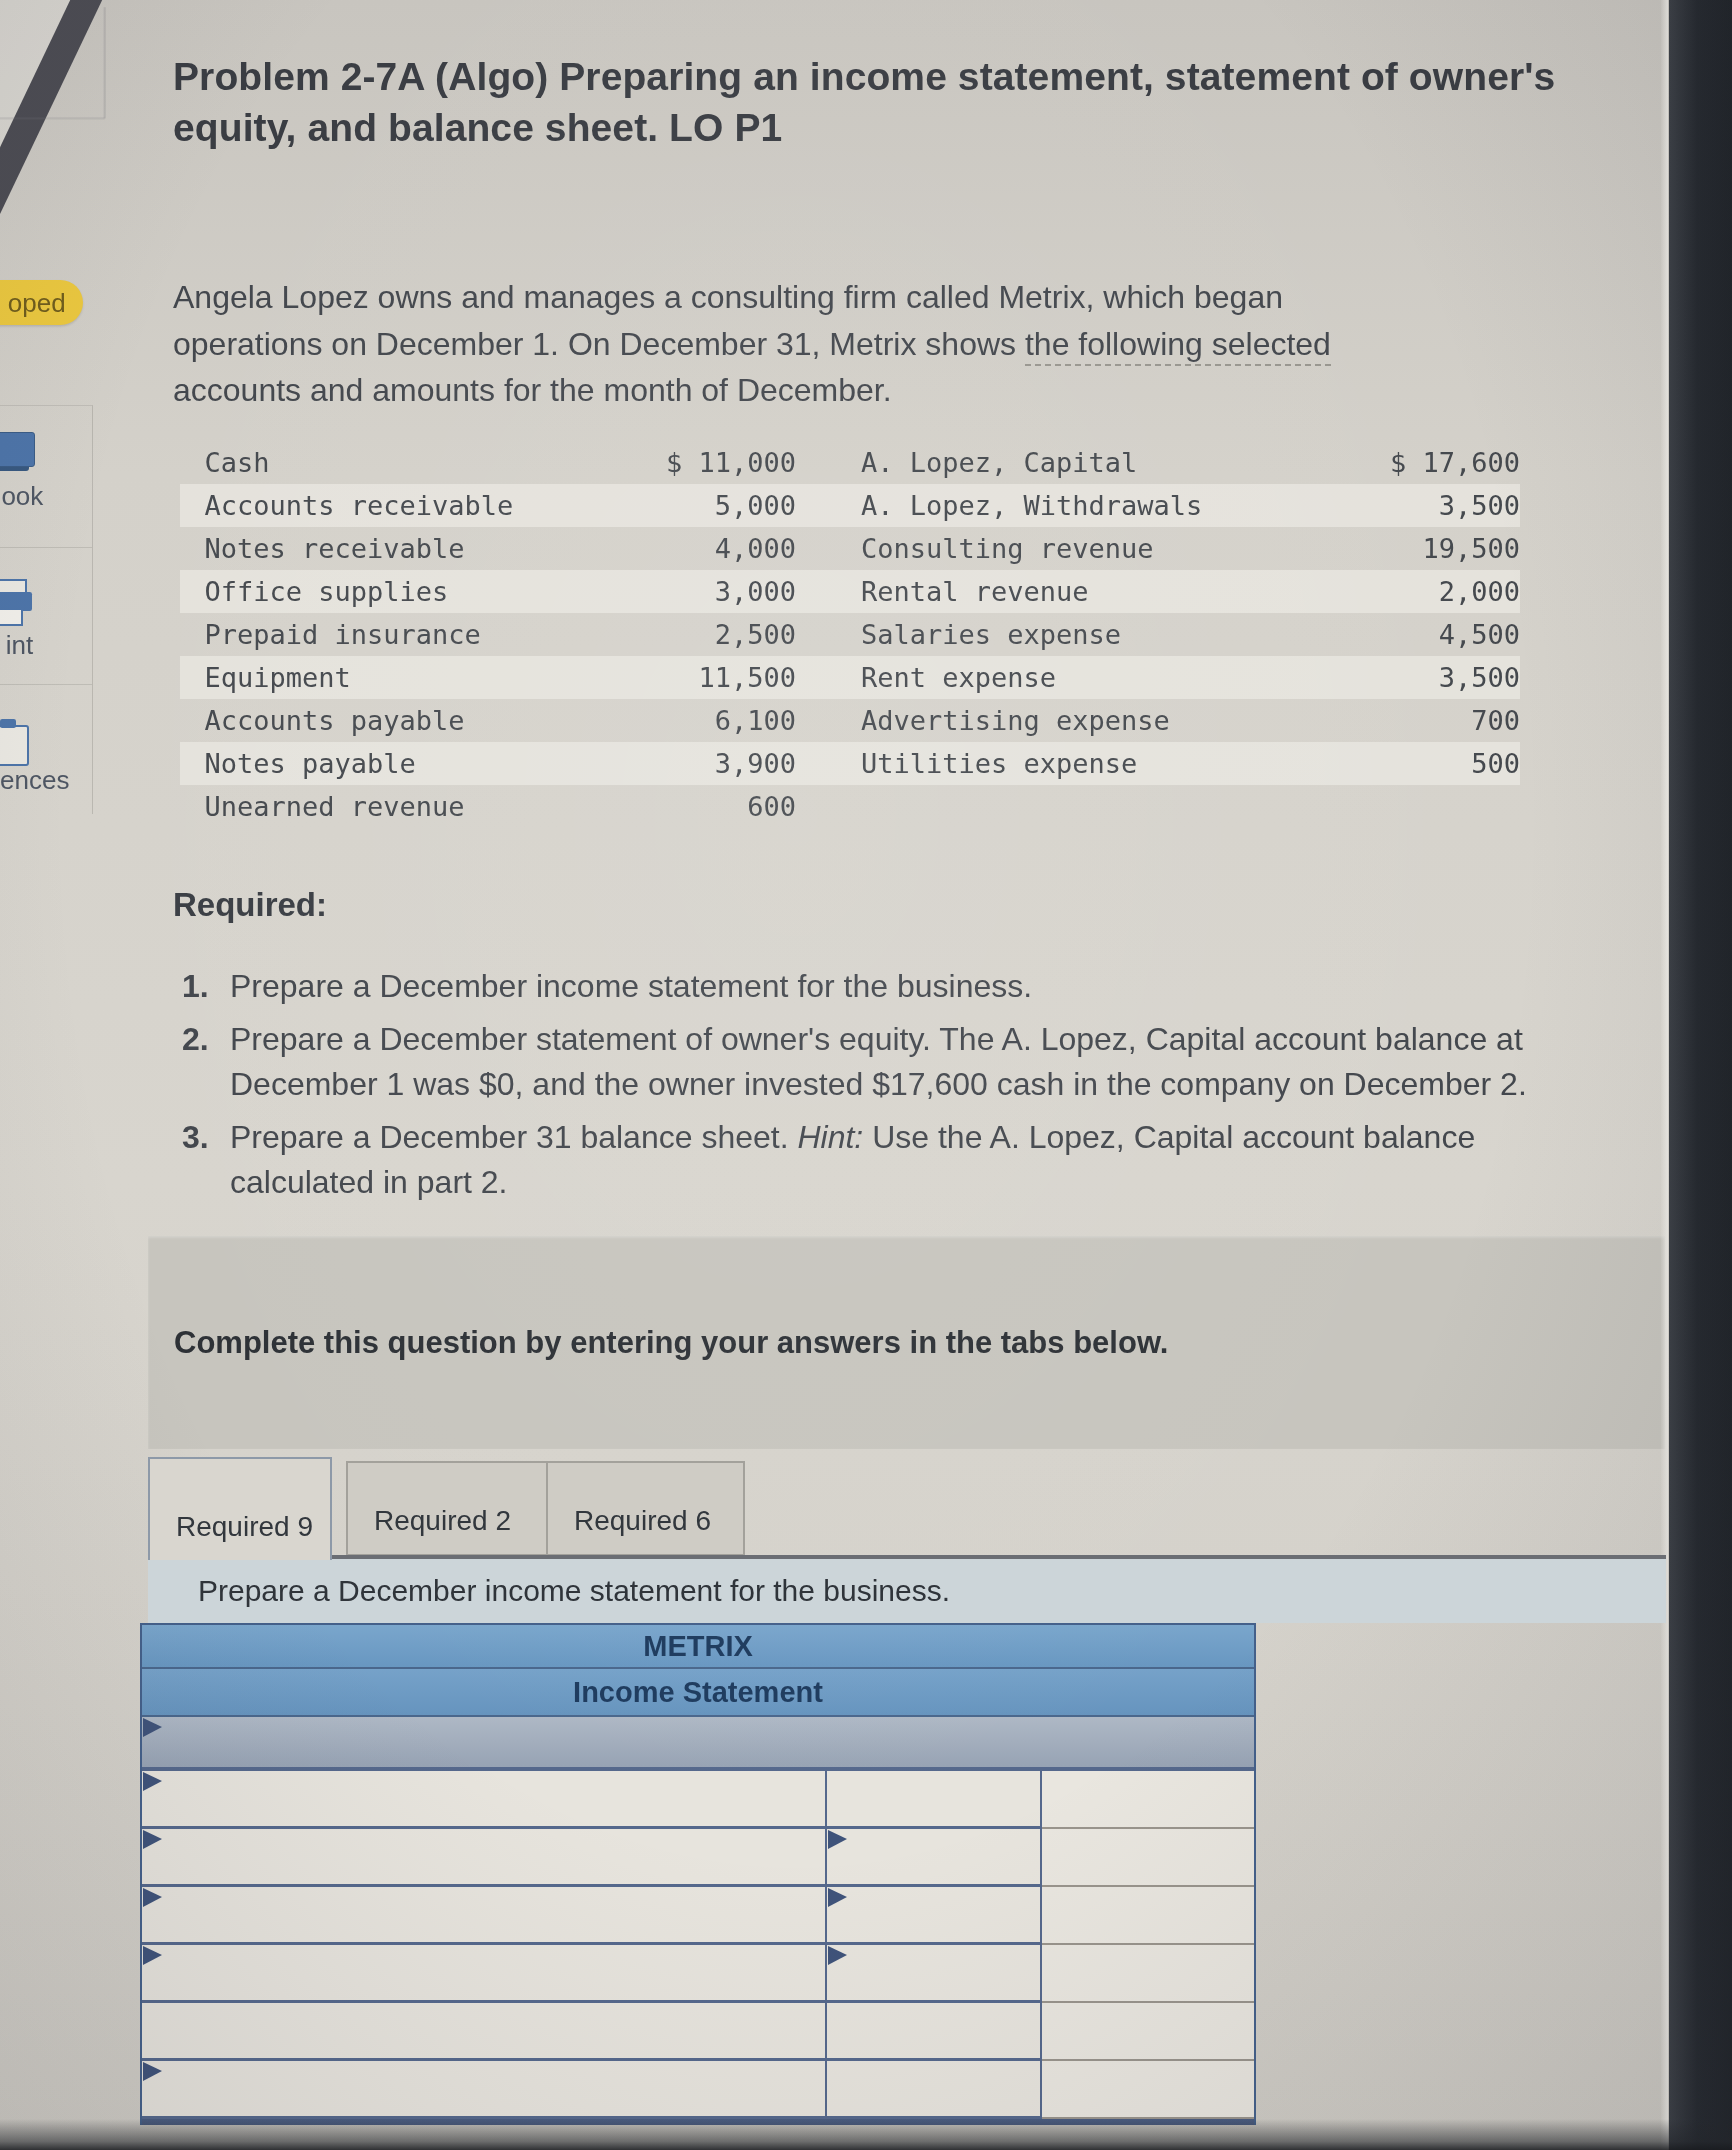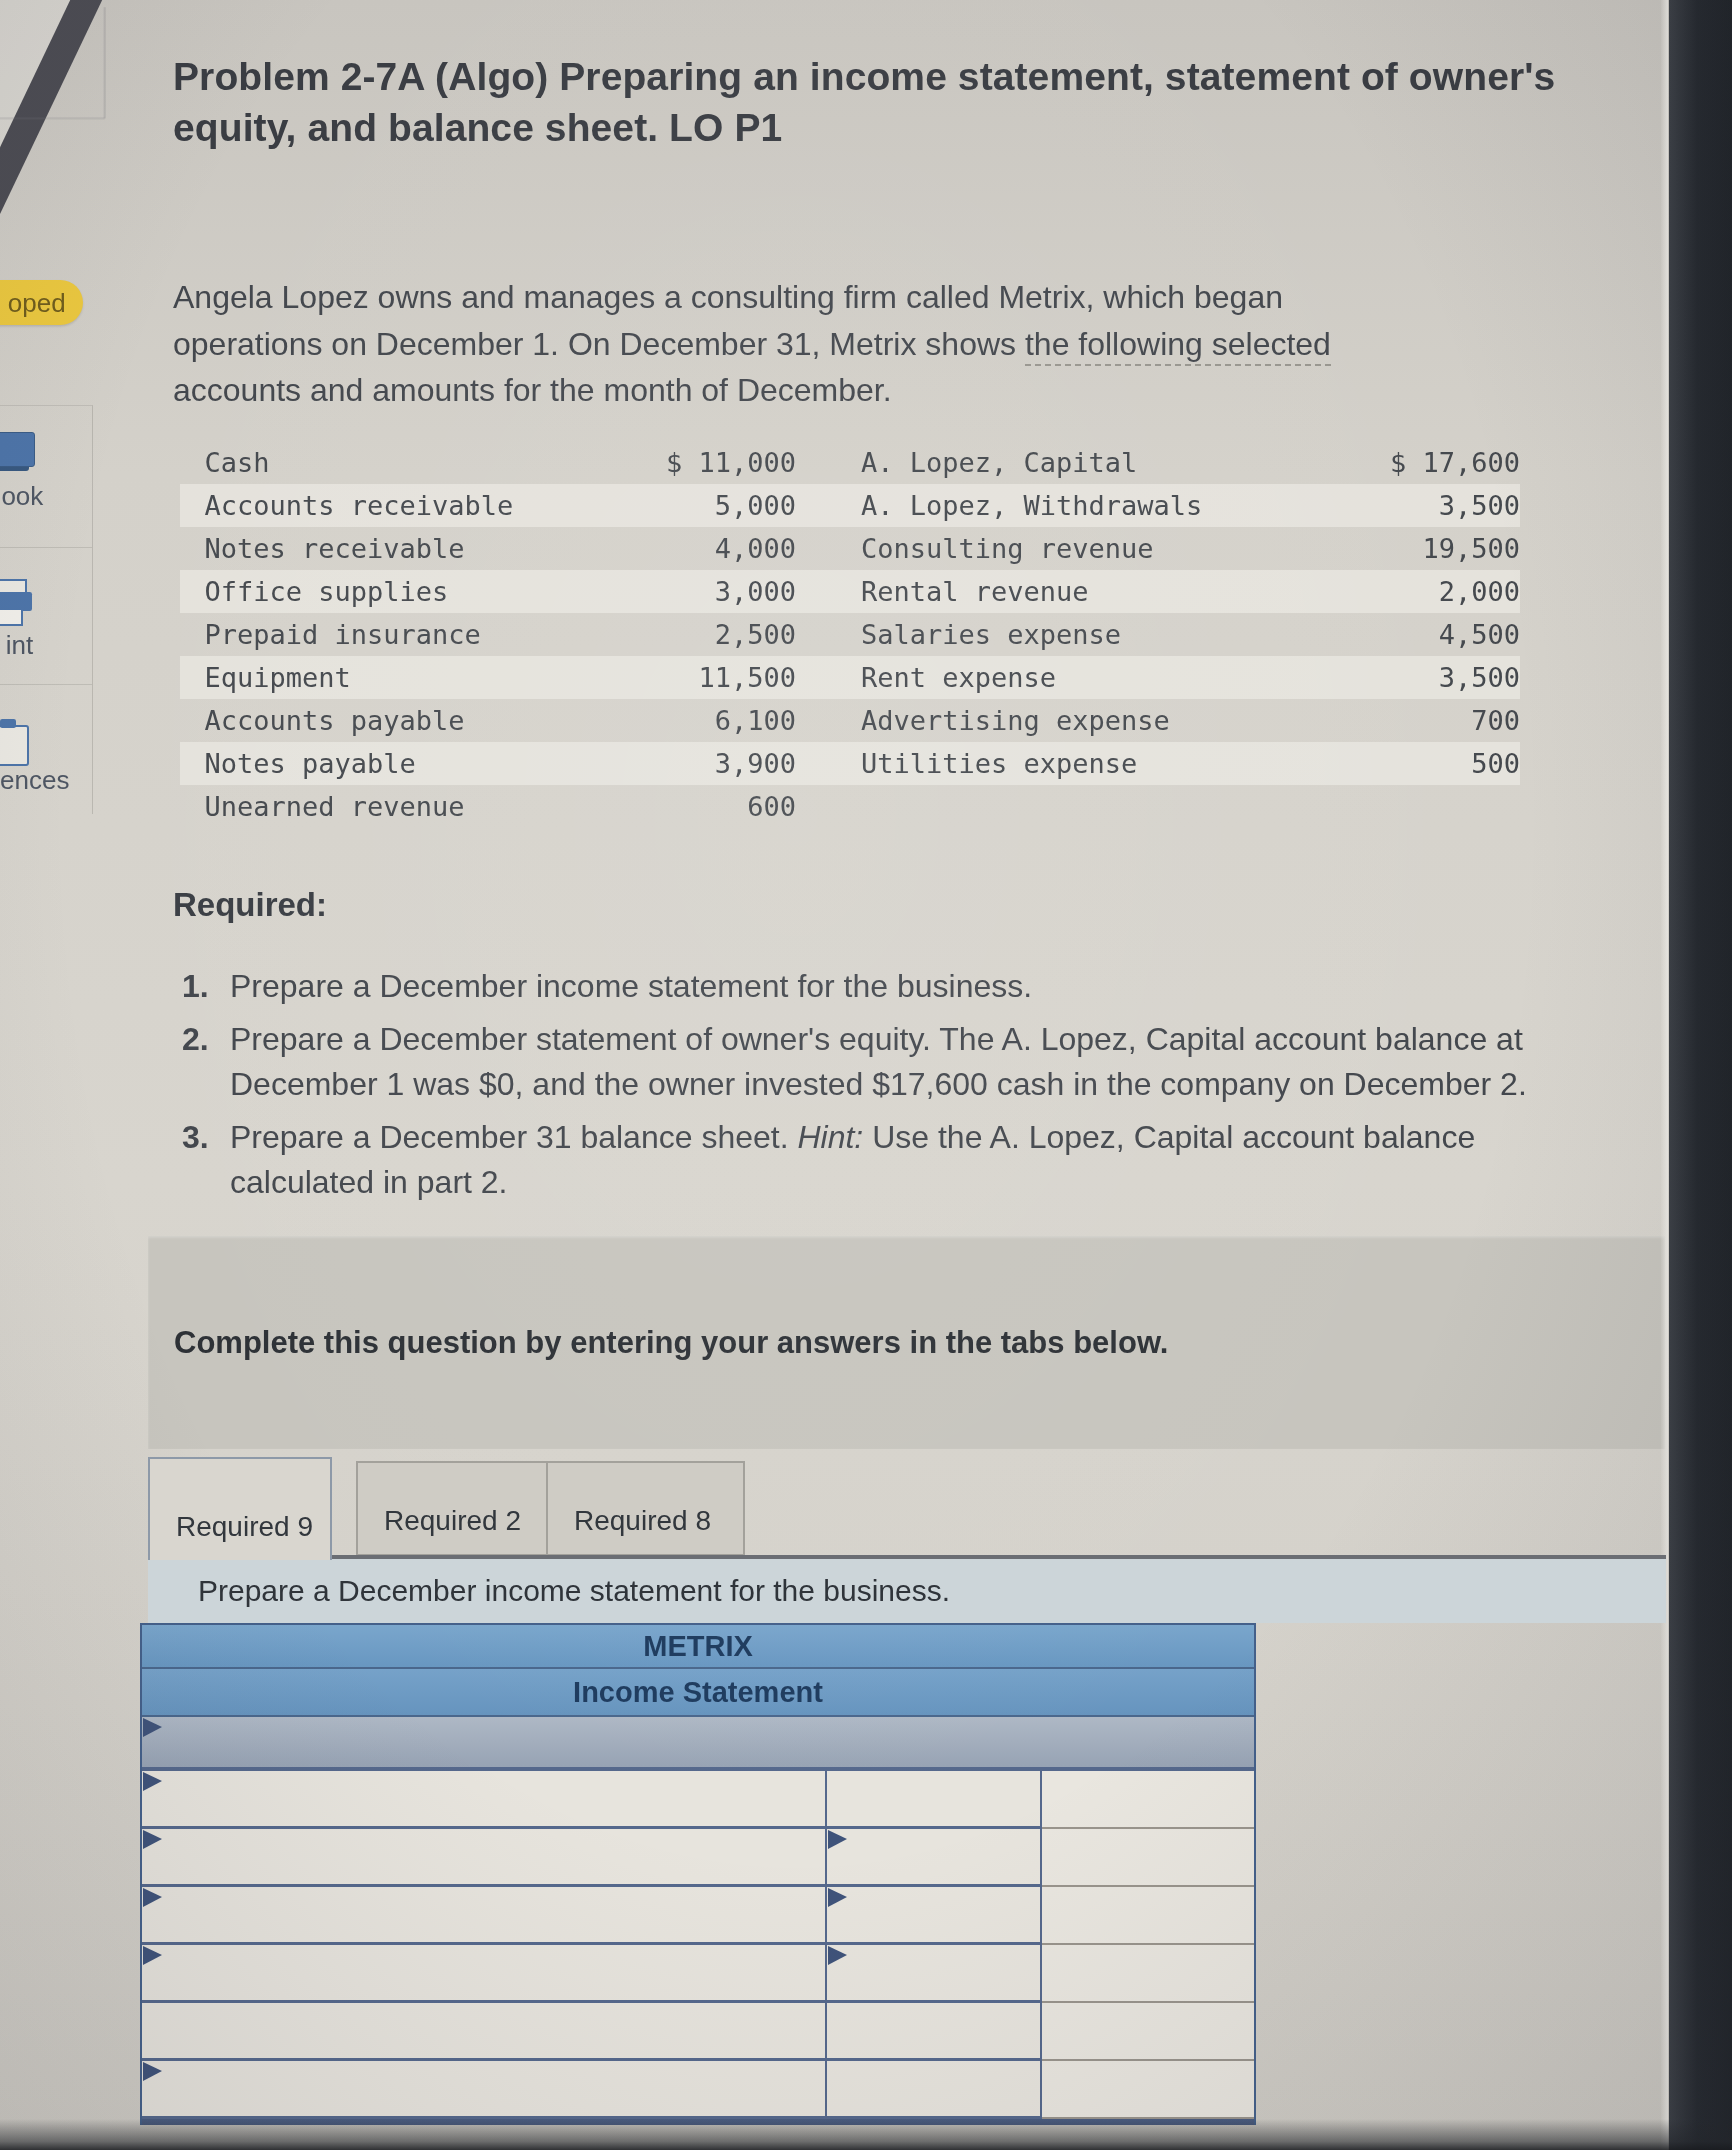--- a/index.html
+++ b/index.html
@@ -64,21 +64,21 @@
   .req-item .hint{font-style:italic;}
 
   .banner{position:absolute;left:148px;top:1236px;width:1517px;height:213px;background:#c7c5be;
     display:flex;align-items:center;box-shadow:inset 0 1.4px 2.9px rgba(255,255,255,0.25);}
   .banner div{padding-left:26px;font-size:31px;font-weight:bold;color:#2d3136;}
 
   .tab{position:absolute;box-sizing:border-box;}
   .tab .lbl{position:absolute;left:26px;bottom:17.3px;font-size:28px;color:#32373d;}
   .tab1{left:148px;top:1457px;width:184px;height:103px;background:#d9d6cf;
     border:2.2px solid #8d99a8;border-bottom:none;z-index:3;}
-  .tab2{left:356px;top:1461px;width:213px;height:95px;background:#cfccc5;border:2.2px solid #a3a19b;z-index:1;}
+  .tab2{left:346px;top:1461px;width:213px;height:95px;background:#cfccc5;border:2.2px solid #a3a19b;z-index:1;}
   .tab3{left:546px;top:1461px;width:199px;height:95px;background:#cfccc5;border:2.2px solid #a3a19b;z-index:1;}
   .tabline{position:absolute;left:148px;top:1555px;width:1518px;height:3.6px;background:#6b6e74;z-index:2;}
 
   .prompt-strip{position:absolute;left:148px;top:1558px;width:1518px;height:65px;background:#ccd5d9;
     display:flex;align-items:center;z-index:1;}
   .prompt-strip div{padding-left:50px;font-size:30px;color:#2f343a;}
 
   
   .stmt{position:absolute;left:140px;top:1623px;width:1116px;box-sizing:border-box;
     border-left:2.2px solid #44608a;border-right:2.2px solid #44608a;border-top:2.2px solid #44608a;}
@@ -236,21 +236,21 @@
     <div>Complete this question by entering your answers in the tabs below.</div>
   </div>
 
   <div class="tab tab1">
     <span class="lbl">Required 9</span>
   </div>
   <div class="tab tab2">
     <span class="lbl">Required 2</span>
   </div>
   <div class="tab tab3">
-    <span class="lbl">Required 8</span>
+    <span class="lbl">Required 6</span>
   </div>
   <div class="tabline"></div>
 
   <div class="prompt-strip">
     <div>Prepare a December income statement for the business.</div>
   </div>
 
   <div class="stmt">
     <div class="stmt-h1">METRIX</div>
     <div class="stmt-h2">Income Statement</div>

